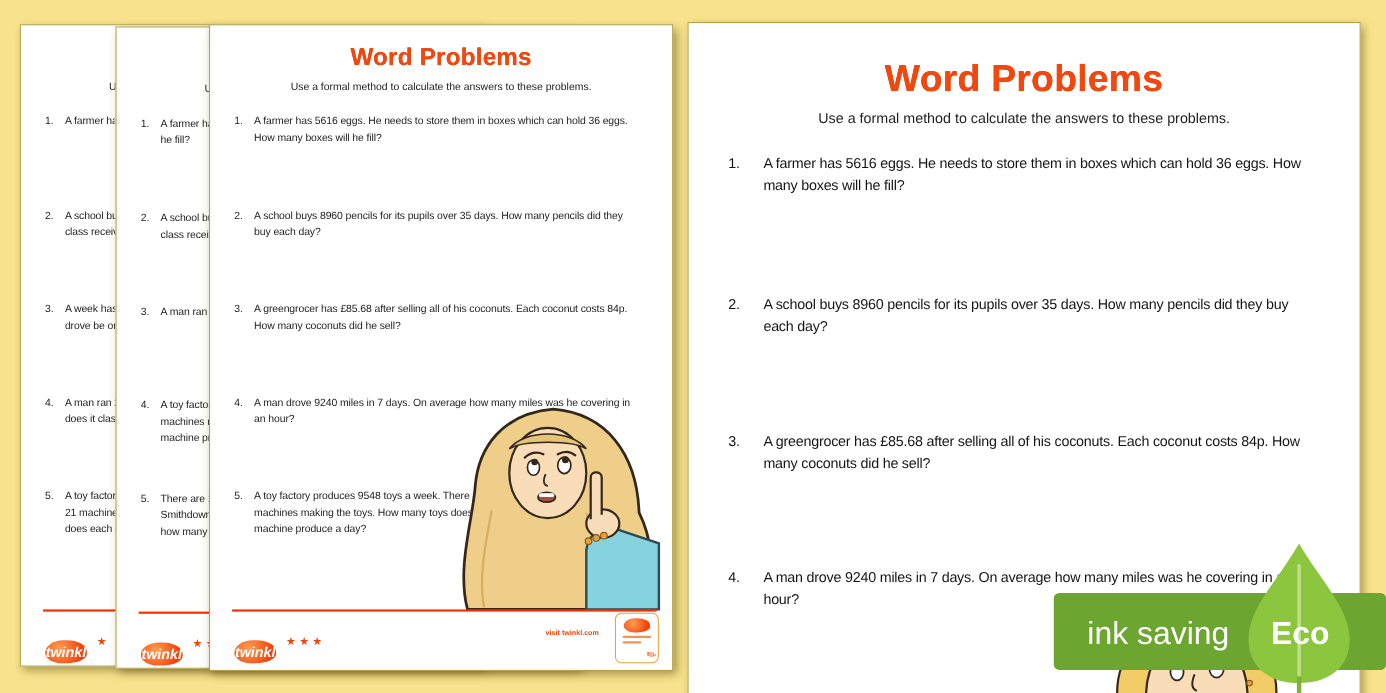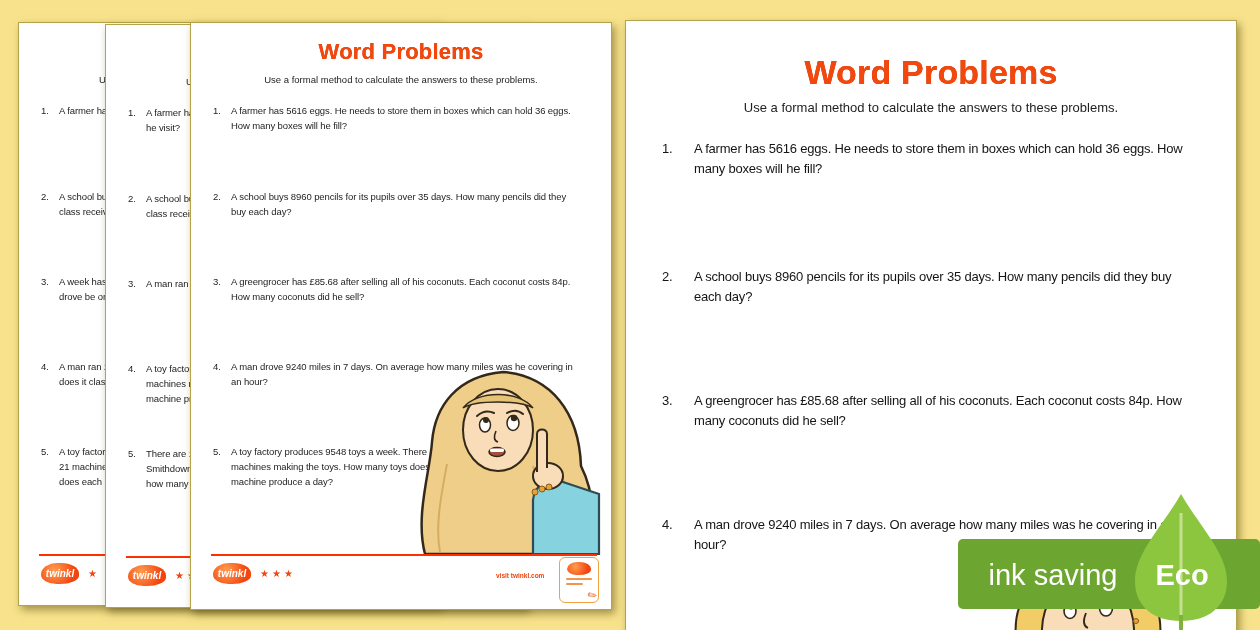--- a/index.html
+++ b/index.html
@@ -38,22 +38,22 @@
   .prob.narrow .txt{width:236px;}
   .frag div{white-space:nowrap;}
   .t1{top:80px}.t2{top:166px}.t3{top:251px}.t4{top:336px}.t5{top:421px}
   
   .rule{position:absolute;left:20px;right:14px;top:531px;height:2px;background:#FF2F00;}
   .footer{position:absolute;left:22px;top:540px;display:flex;align-items:center;gap:9px;}
   .tw-logo{
     width:38px;height:21px;flex:none;
     background:radial-gradient(circle at 35% 35%,#ff9d52,#f2440d 72%);
     border-radius:48% 52% 55% 45% / 60% 55% 45% 50%;
-    color:#fff;font-size:10px;font-weight:bold;font-style:italic;
-    display:flex;align-items:center;justify-content:center;
+    color:#fff;font-size:13px;font-weight:bold;font-style:italic;
+    display:flex;align-items:center;justify-content:center;margin-top:19px;
   }
   .stars{color:#F2440D;font-size:10px;letter-spacing:3px;white-space:nowrap;}
   .visit{position:absolute;left:305px;top:549px;font-size:6.5px;font-weight:bold;color:#F2440D;}
   .stamp{
     position:absolute;right:12px;top:534px;width:40px;height:46px;
     background:#fff;border:1.5px solid #F0A23E;border-radius:6px;
   }
   .stamp-blob{
     margin:4px auto 3px;width:24px;height:13px;
     background:radial-gradient(circle at 35% 35%,#ff9d52,#f2440d 72%);
@@ -138,21 +138,21 @@
     <span class="stars">★</span>
   </div>
 </div>
 
 <div class="page stack z2" style="left:105px;top:24px;">
   <div class="sp-subfrag">Use</div>
   <div class="prob t1">
     <span class="num">1.</span>
     <div class="frag">
       <div>A farmer ha</div>
-      <div>he visit?</div>
+      <div>he fill?</div>
     </div>
   </div>
   <div class="prob t2">
     <span class="num">2.</span>
     <div class="frag">
       <div>A school buy</div>
       <div>class receive</div>
     </div>
   </div>
   <div class="prob t3">

